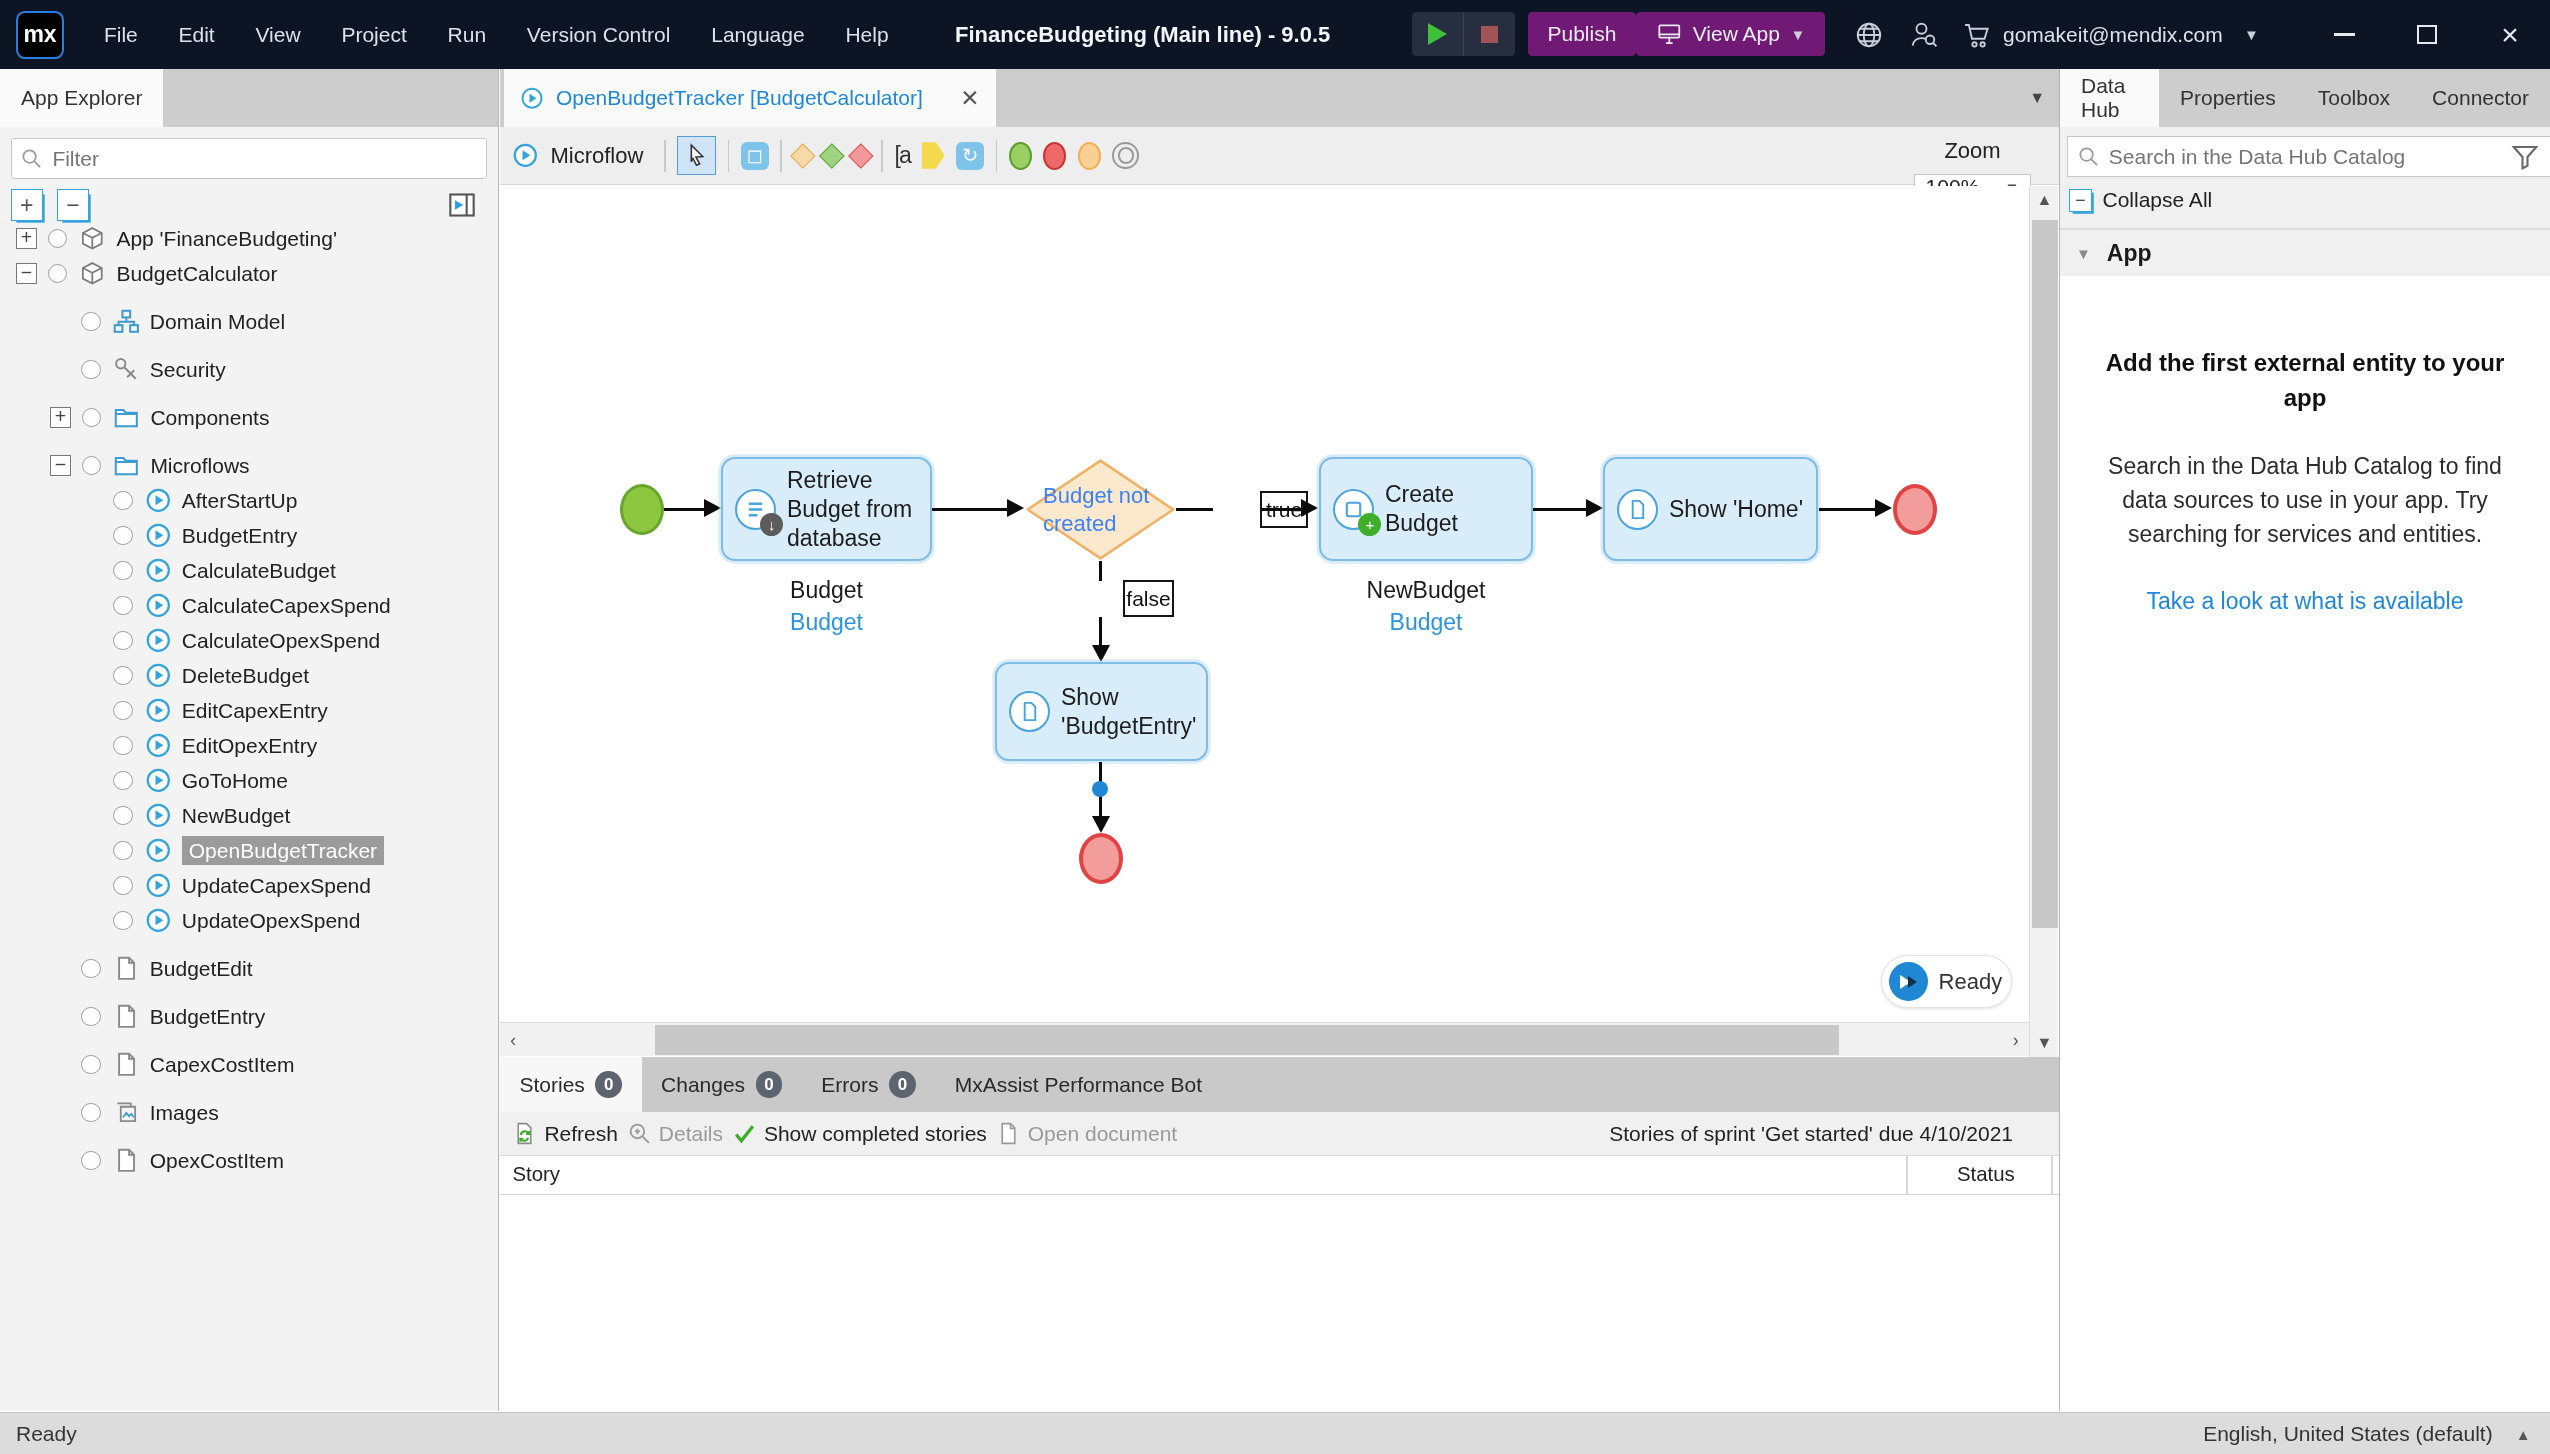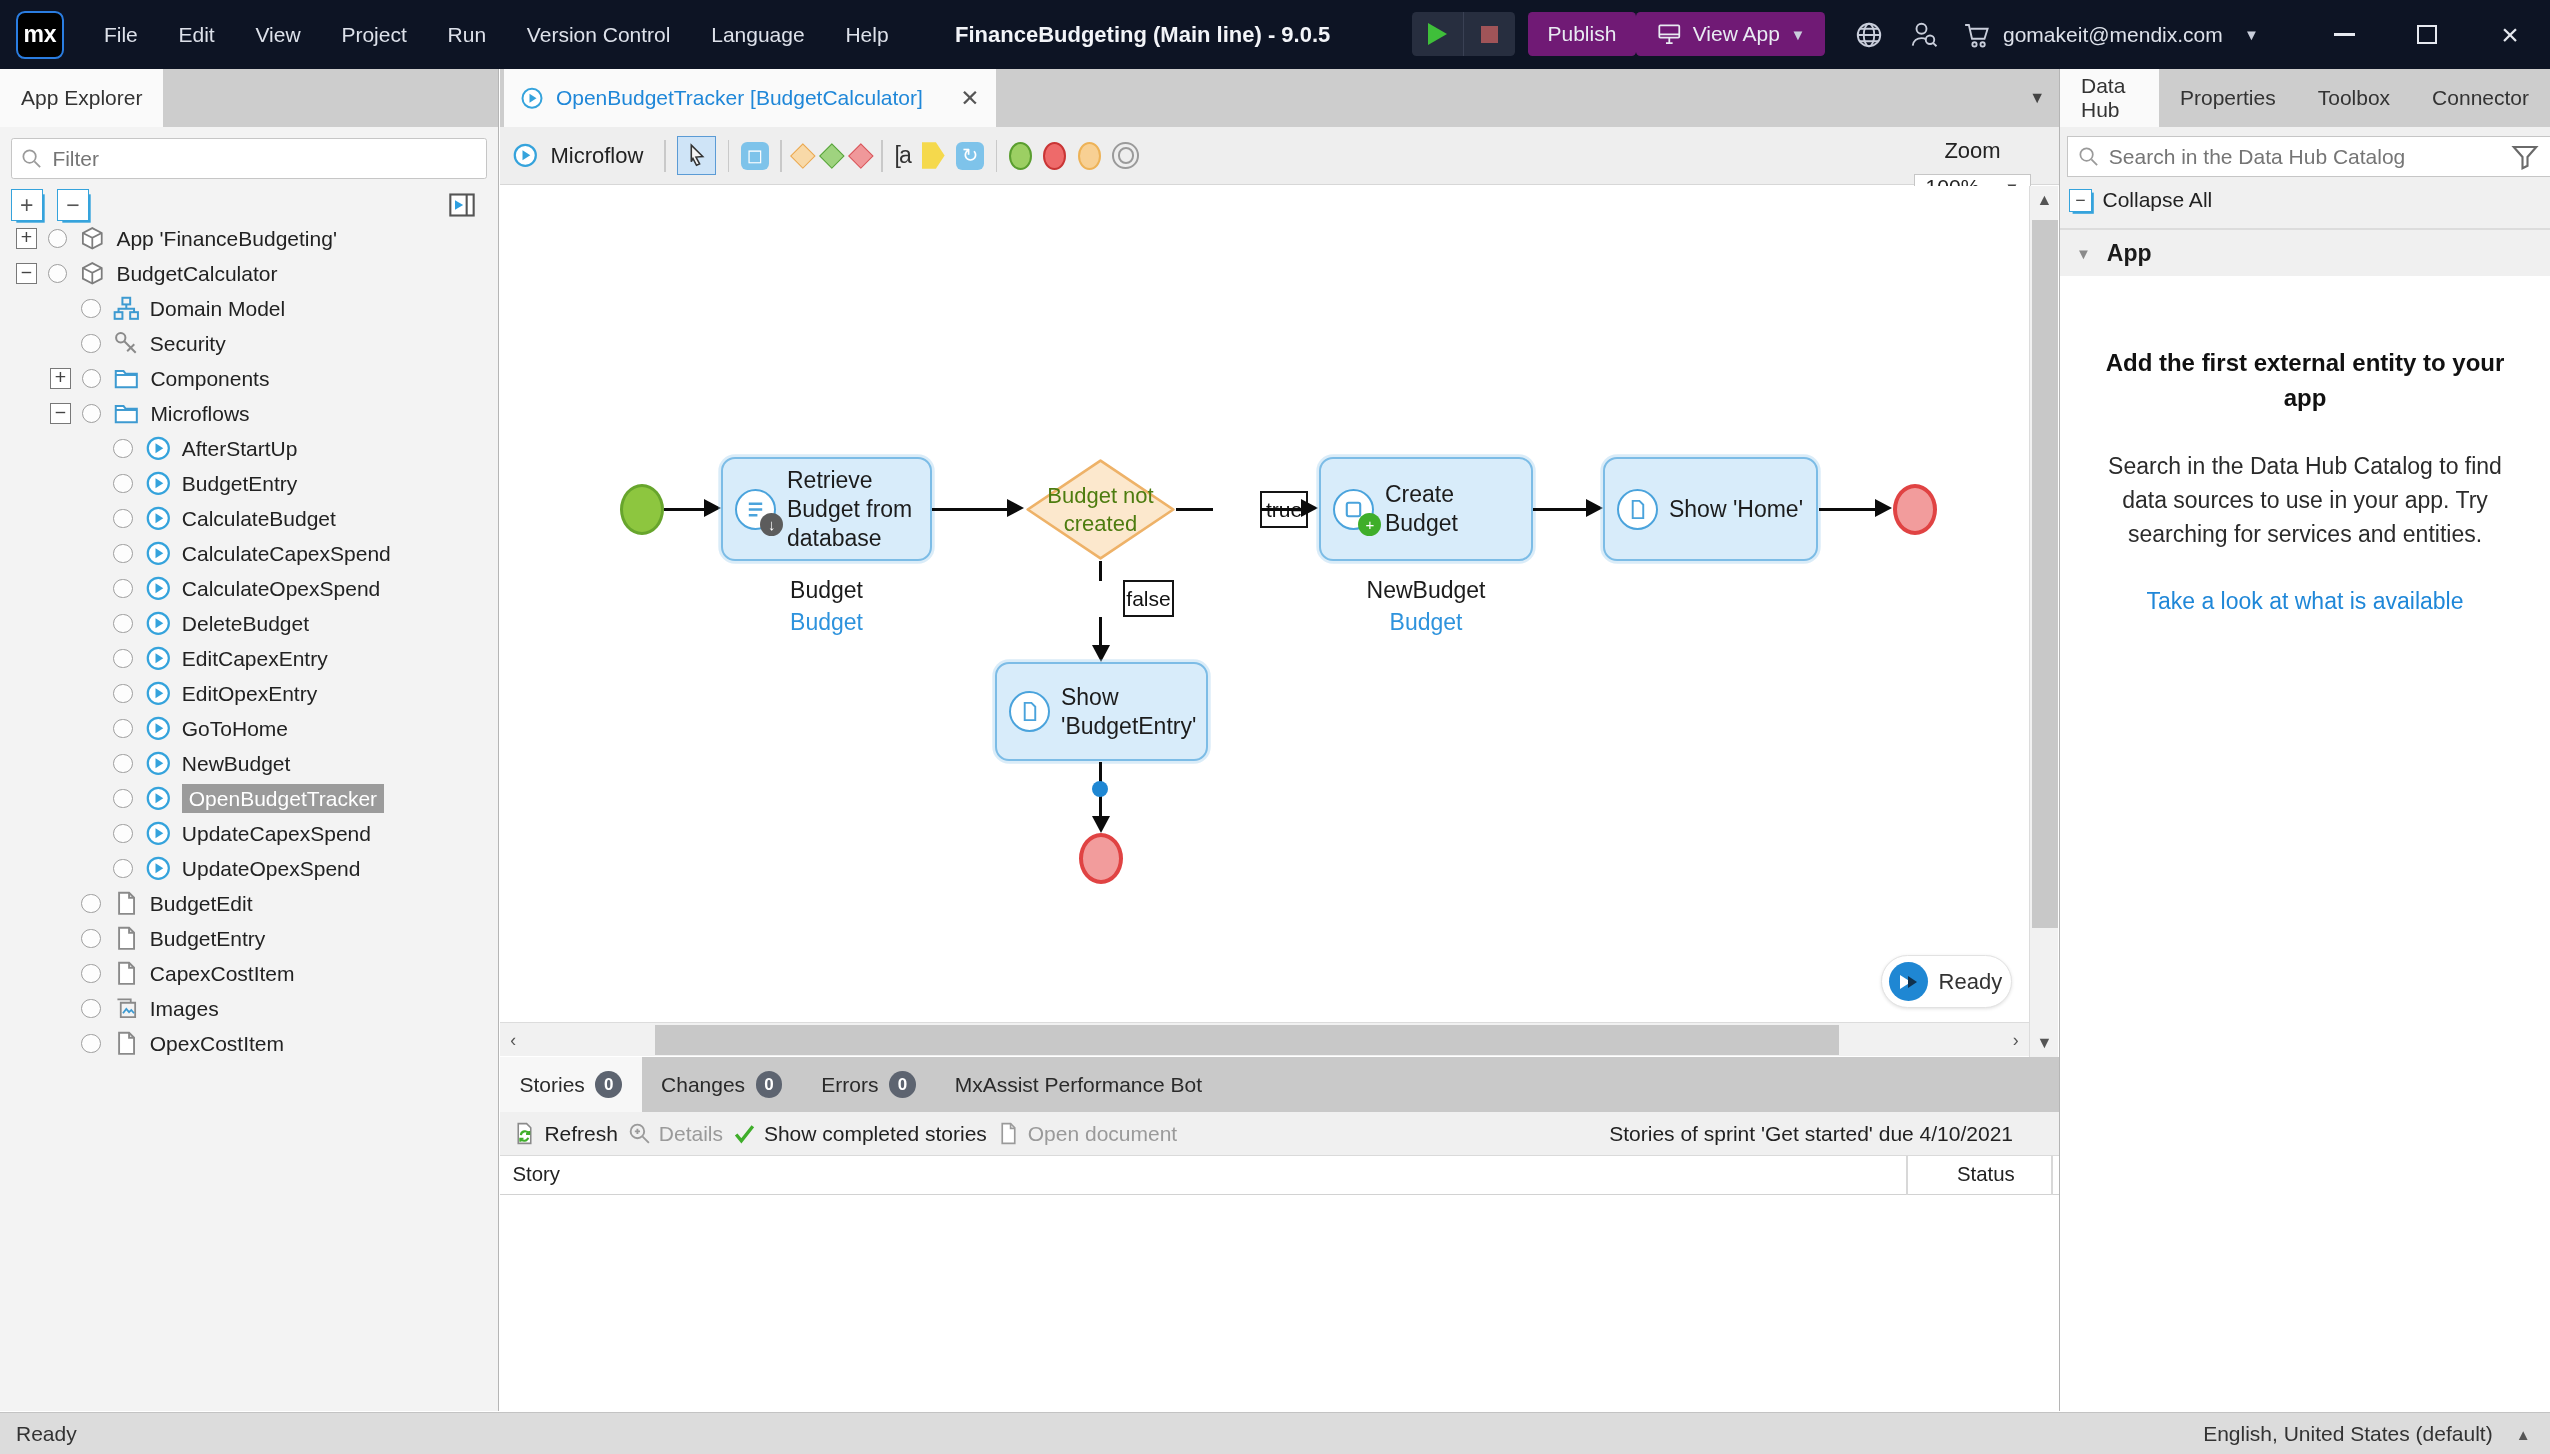--- a/index.html
+++ b/index.html
@@ -52,21 +52,21 @@
     background:#fff; border:1.8px solid #c6c6c6; border-radius:2.7px;
     display:flex; align-items:center; padding:0 8.9px; gap:8.9px; }
   .filterbox input { border:none; outline:none; font-size:21px; width:381px;
     font-family:"Liberation Sans",sans-serif; color:#333; background:transparent; }
   .sqbtn { position:absolute; top:120px; width:32px; height:32px; background:#fff;
     border:1.8px solid #35a3dc; box-shadow:3.5px 3.5px 0 -1.8px #35a3dc;
     display:flex; align-items:center; justify-content:center;
     font-size:23px; color:#555; line-height:1; }
   .tree { position:absolute; left:0; top:152px; right:0; }
   .trow { height:35px; display:flex; align-items:center; font-size:21px; color:#222; }
-  .lv0 { padding-left:16px; } .lv1 { padding-left:50px; }
+  .lv0 { padding-left:16px; } .lv1 { padding-left:50px;margin-top:13px; }
   .lv1.noexp { padding-left:81px; } .lv2 { padding-left:113px; }
   .exp { width:21px; height:21px; border:1.8px solid #787878; background:#fff;
     margin-right:10.6px; flex:none; position:relative; }
   .exp::before { position:absolute; left:0; right:0; top:-1.8px; bottom:0;
     display:flex; align-items:center; justify-content:center;
     font-size:19.5px; color:#444; }
   .exp.plus::before { content:'+'; } .exp.minus::before { content:'−'; }
   .radio { width:19.5px; height:19.5px; border:1.8px solid #9e9e9e; border-radius:50%;
     background:#fdfdfd; margin-right:12.4px; flex:none; }
   .ic { width:28px; margin-right:8.9px; flex:none; display:flex; align-items:center; }
@@ -147,21 +147,21 @@
   .actico svg { width:23px; height:23px; }
   .minibadge { position:absolute; right:-8.9px; bottom:-8.9px; width:23px; height:23px;
     border-radius:50%; color:#fff; font-size:15px; display:flex; align-items:center;
     justify-content:center; }
   .minibadge.gray { background:#5c5c5c; }
   .minibadge.green { background:#3fae2a; }
   .captions { position:absolute; text-align:center; font-size:23px; line-height:32px; }
   .captions .c1 { color:#1b1b1b; display:block; }
   .captions .c2 { color:#2e93dd; display:block; }
   .gatewaytext { position:absolute; display:flex; align-items:center; justify-content:center;
-    text-align:center; font-size:22px; line-height:27.5px; color:#4d7c0f; }
+    text-align:left; font-size:22px; line-height:27.5px; color:#3b82f6; }
   .condbox { position:absolute; background:#fff; border:2.7px solid #141414;
     display:flex; align-items:center; justify-content:center; font-size:21px; color:#111;margin-left:47px; }
   .bluedot { position:absolute; width:16px; height:16px; border-radius:50%; background:#1f87d3; }
   .readybadge { position:absolute; left:1381px; top:769px; width:131px; height:53px;
     background:#fff; border:1.8px solid #e2e2e2; border-radius:28px;
     box-shadow:0 0.9px 3.5px rgba(0,0,0,.12); display:flex; align-items:center;
     padding-left:7px; gap:10.6px; }
   .readyico { width:39px; height:39px; border-radius:50%; background:#1f87d3;
     display:flex; align-items:center; justify-content:center; }
   .readyico .t1 { width:0; height:0; border-left:11.5px solid #fff;

